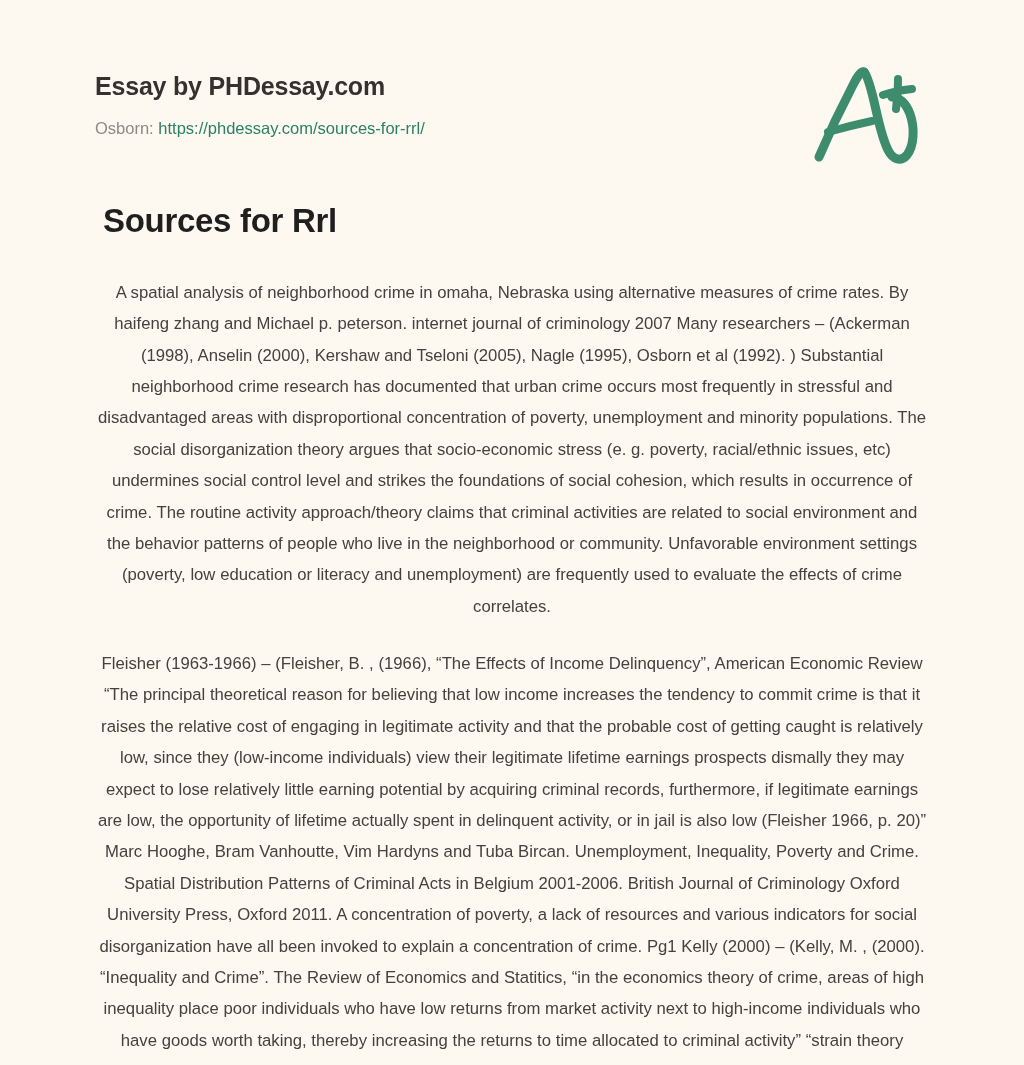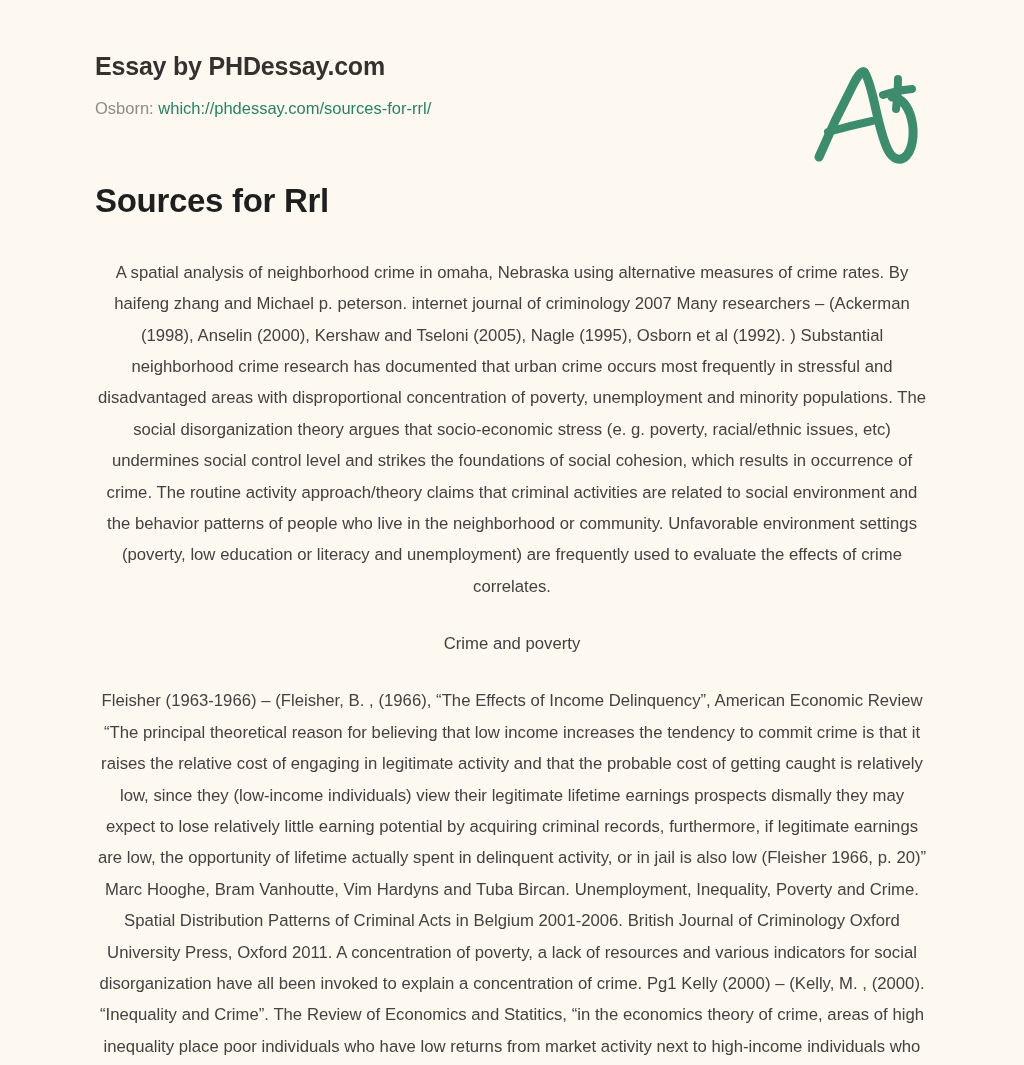--- a/index.html
+++ b/index.html
@@ -20,21 +20,21 @@
     width: 1024px;
     min-height: 1065px;
     box-sizing: border-box;
     padding: 0 95px 0 95px;
     overflow: hidden;
   }
 
   
   .masthead {
     position: relative;
-    padding-top: 52px;
+    padding-top: 72px;
     min-height: 118px;
     box-sizing: border-box;
   }
   .brand-title {
     font-size: 25px;
     font-weight: 700;
     letter-spacing: -0.2px;
     color: #34312f;
     margin: 0;
     line-height: 1.15;
@@ -70,21 +70,21 @@
   }
 
   
   .article {
     padding-top: 62px;
   }
   .article-title {
     font-size: 33px;
     font-weight: 700;
     color: #1f1f1f;
-    margin: 0 0 36px 0;
+    margin: 0 0 36px 8px;
     line-height: 1.2;
     letter-spacing: -0.3px;
   }
   .body-copy p {
     font-size: 16.7px;
     line-height: 1.88;
     color: #44413e;
     margin: 0 0 26px 0;
     max-width: 834px;
     text-align: center;
@@ -98,21 +98,21 @@
 <body>
 
 <div class="page">
 
   <div class="masthead">
 
     <h2 class="brand-title">Essay by PHDessay.com</h2>
 
     <div class="source-line">
       <span class="source-label">Osborn:</span>
-      <a class="source-url" href="#" title="https://phdessay.com/sources-for-rrl/">which://phdessay.com/sources-for-rrl/</a>
+      <a class="source-url" href="#" title="https://phdessay.com/sources-for-rrl/">https://phdessay.com/sources-for-rrl/</a>
     </div>
 
     <div class="logo">
       <svg viewBox="0 0 130 112" xmlns="http://www.w3.org/2000/svg">
         <g fill="none" stroke="#3d8c6e" stroke-linecap="round" stroke-linejoin="round">
 
           <path d="M17 99 C 25 80, 40 48, 51 27 C 55 19, 59 13, 62 14" stroke-width="9"></path>
 
           <path d="M62 14 C 66 18, 70 34, 74 52 C 78 70, 82 84, 86 92
                    C 91 102, 99 104, 105 97 C 112 88, 113 70, 108 56
@@ -128,20 +128,19 @@
     </div>
 
   </div>
 
   <article class="article">
 
     <h1 class="article-title">Sources for Rrl</h1>
 
     <div class="body-copy">
       <p>A spatial analysis of neighborhood crime in omaha, Nebraska using alternative measures of crime rates. By haifeng zhang and Michael p. peterson. internet journal of criminology 2007 Many researchers – (Ackerman (1998), Anselin (2000), Kershaw and Tseloni (2005), Nagle (1995), Osborn et al (1992). ) Substantial neighborhood crime research has documented that urban crime occurs most frequently in stressful and disadvantaged areas with disproportional concentration of poverty, unemployment and minority populations. The social disorganization theory argues that socio-economic stress (e. g. poverty, racial/ethnic issues, etc) undermines social control level and strikes the foundations of social cohesion, which results in occurrence of crime. The routine activity approach/theory claims that criminal activities are related to social environment and the behavior patterns of people who live in the neighborhood or community. Unfavorable environment settings (poverty, low education or literacy and unemployment) are frequently used to evaluate the effects of crime correlates.</p>
-      <p>Crime and poverty</p>
       <p>Fleisher (1963-1966) – (Fleisher, B. , (1966), “The Effects of Income Delinquency”, American Economic Review “The principal theoretical reason for believing that low income increases the tendency to commit crime is that it raises the relative cost of engaging in legitimate activity and that the probable cost of getting caught is relatively low, since they (low-income individuals) view their legitimate lifetime earnings prospects dismally they may expect to lose relatively little earning potential by acquiring criminal records, furthermore, if legitimate earnings are low, the opportunity of lifetime actually spent in delinquent activity, or in jail is also low (Fleisher 1966, p. 20)” Marc Hooghe, Bram Vanhoutte, Vim Hardyns and Tuba Bircan. Unemployment, Inequality, Poverty and Crime. Spatial Distribution Patterns of Criminal Acts in Belgium 2001-2006. British Journal of Criminology Oxford University Press, Oxford 2011. A concentration of poverty, a lack of resources and various indicators for social disorganization have all been invoked to explain a concentration of crime. Pg1 Kelly (2000) – (Kelly, M. , (2000). “Inequality and Crime”. The Review of Economics and Statitics, “in the economics theory of crime, areas of high inequality place poor individuals who have low returns from market activity next to high-income individuals who have goods worth taking, thereby increasing the returns to time allocated to criminal activity” “strain theory argues that, when faced with the relative success of others around them, unsuccessful individuals feel frustration at their situation. The greater the inequality, the higher this strain and the greater the inducement for low0status individuals to commit crime”</p>
 
     </div>
 
   </article>
 
 </div>
 
 </body></html>

